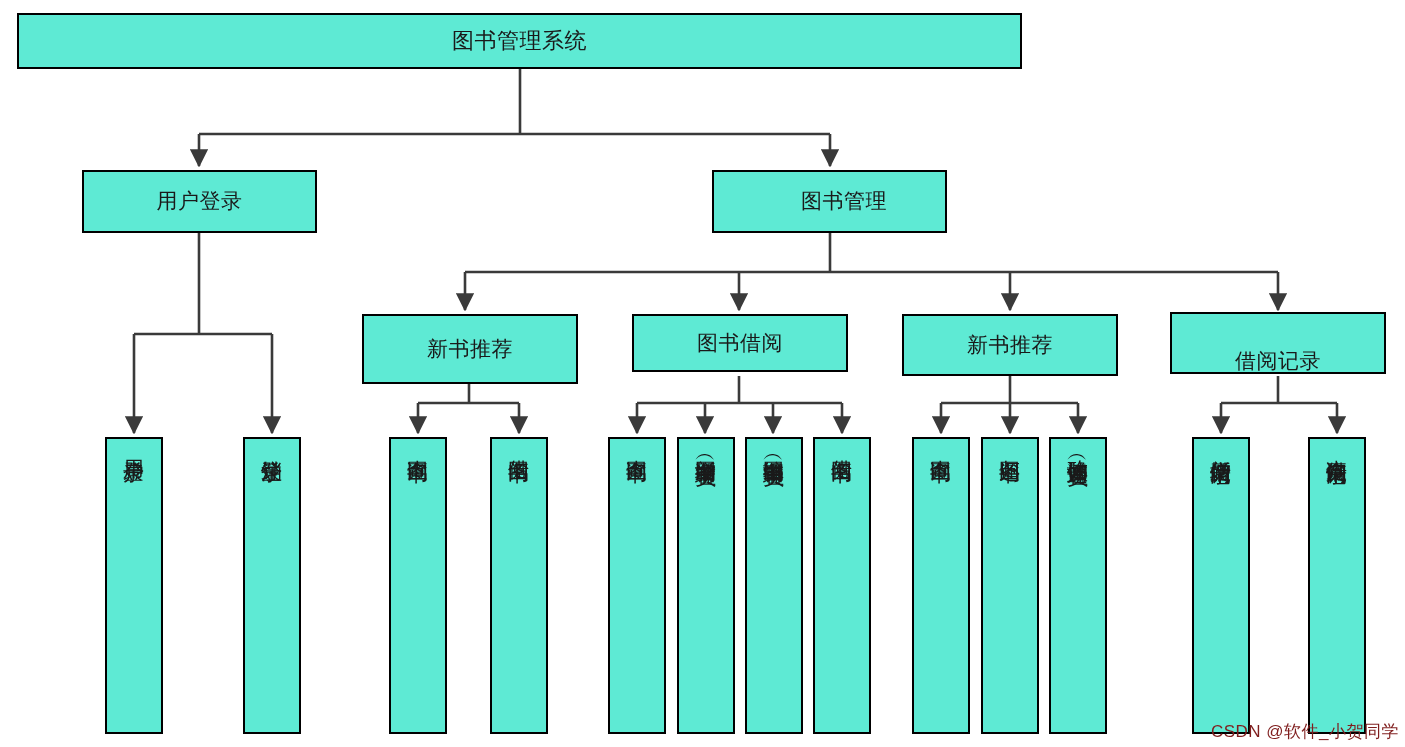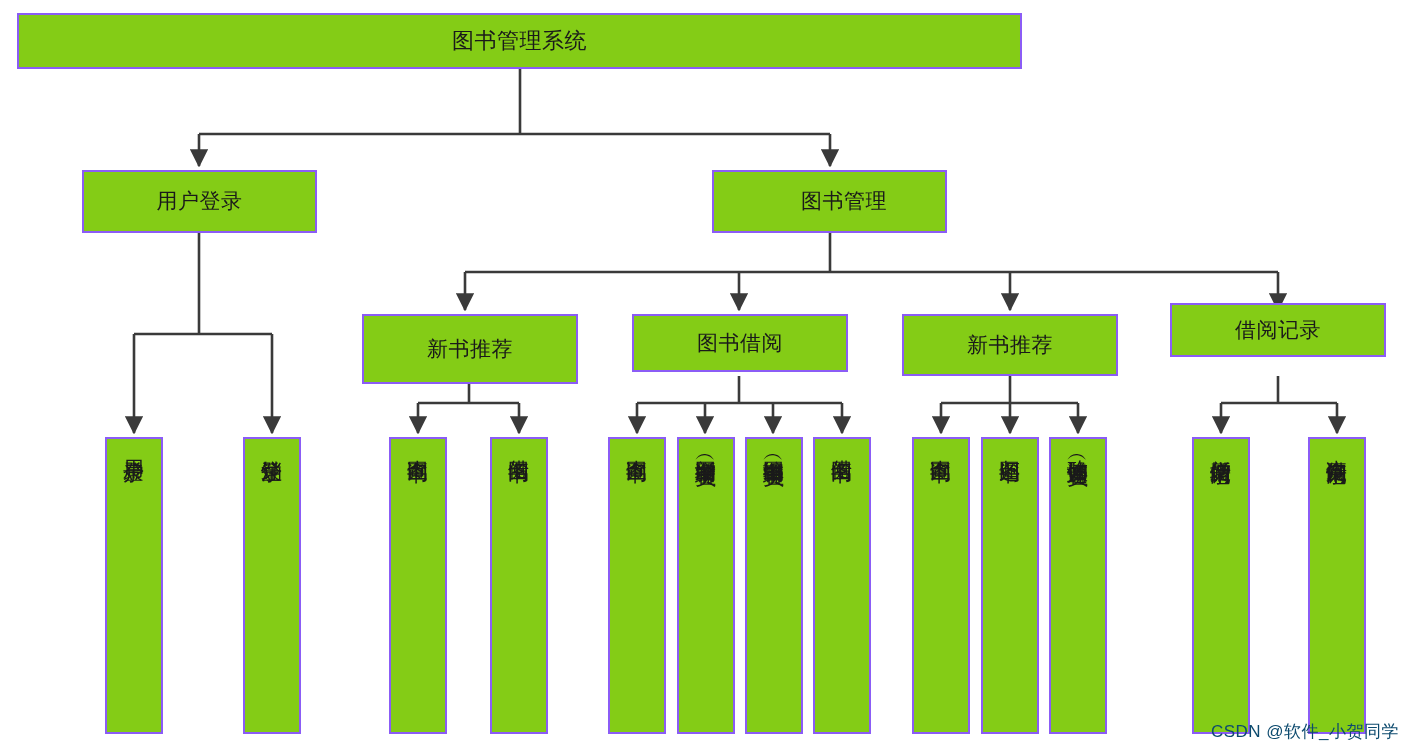--- a/index.html
+++ b/index.html
@@ -22,22 +22,22 @@
     position: absolute;
     left: 0;
     top: 0;
     width: 1405px;
     height: 747px;
     pointer-events: none;
   }
   .node {
     position: absolute;
     box-sizing: border-box;
-    background: #84cc16;
-    border: 2px solid #8b5cf6;
+    background: #5eead4;
+    border: 2px solid #000000;
     display: flex;
     align-items: center;
     justify-content: center;
     color: #1a1a1a;
   }
   .node .node-label {
     display: block;
     text-align: center;
     line-height: 1.05;
     letter-spacing: 0.5px;
@@ -62,21 +62,21 @@
     line-height: 1.0;
     letter-spacing: 1px;
     white-space: nowrap;
     margin: 0 auto;
   }
   #watermark {
     position: absolute;
     right: 6px;
     bottom: 4px;
     font-size: 17px;
-    color: #0c4a6e;
+    color: #7f1d1d;
     letter-spacing: 0.5px;
     white-space: nowrap;
     user-select: none;
     text-align: right;
   }
 </style>
 </head>
 <body>
 
 <div id="diagram-root">
@@ -149,21 +149,21 @@
   </div>
 
   <div class="node h" style="left:632px; top:314px; width:216px; height:58px;">
     <span class="node-label">图书借阅</span>
   </div>
 
   <div class="node h" style="left:902px; top:314px; width:216px; height:62px;">
     <span class="node-label">新书推荐</span>
   </div>
 
-  <div class="node h" style="left:1170px; top:303px; width:216px; height:54px;">
+  <div class="node h" style="left:1170px; top:312px; width:216px; height:62px;align-items:flex-end;">
     <span class="node-label">借阅记录</span>
   </div>
 
   <div class="node v" style="left:105px; top:437px; width:58px; height:297px;">
     <span class="node-label">用户登录</span>
   </div>
   <div class="node v" style="left:243px; top:437px; width:58px; height:297px;">
     <span class="node-label">注销登录</span>
   </div>
 

